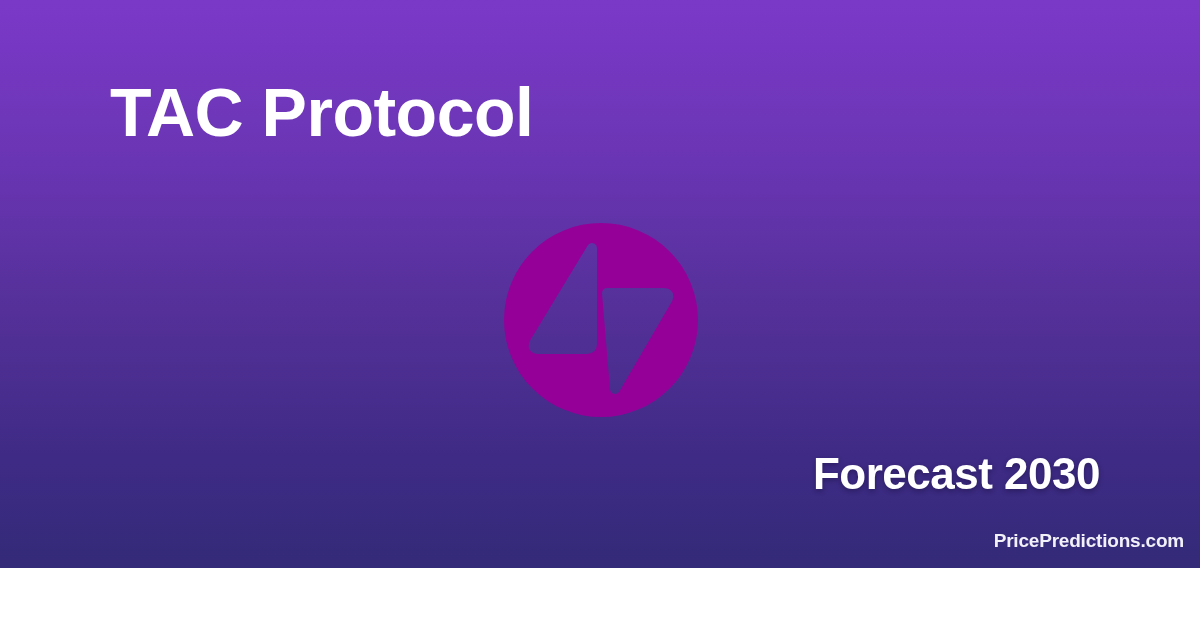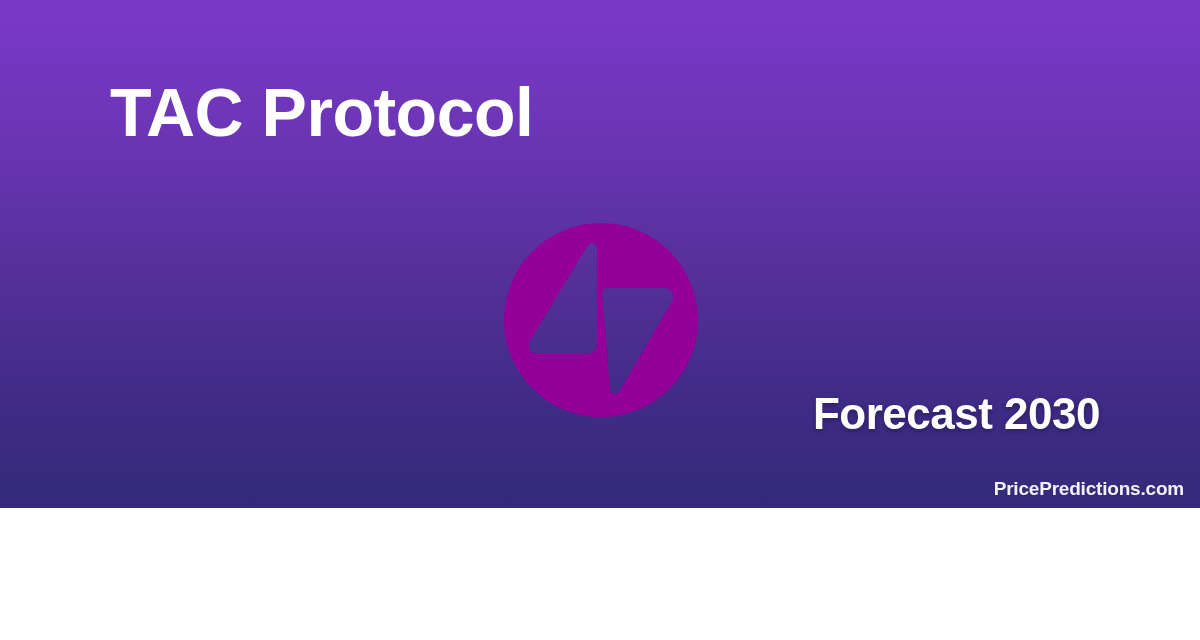--- a/index.html
+++ b/index.html
@@ -10,21 +10,21 @@
     width: 1200px;
     height: 640px;
     overflow: hidden;
     font-family: "Liberation Sans", sans-serif;
     background: #ffffff;
   }
 
   .banner {
     position: relative;
     width: 1200px;
-    height: 508px;
+    height: 568px;
     background: linear-gradient(180deg, #7b39c8 0%, #6a35b4 28%, #543098 55%, #3f2b86 80%, #332a78 100%);
     overflow: hidden;
   }
 
   
   .coin-title {
     position: absolute;
     left: 110px;
     top: 78px;
     font-size: 68px;
@@ -60,21 +60,21 @@
     color: #ffffff;
     letter-spacing: -0.5px;
     white-space: nowrap;
     text-shadow: 0 2px 5px rgba(20, 10, 50, 0.45);
   }
 
   
   .watermark {
     position: absolute;
     right: 16px;
-    bottom: 8px;
+    bottom: 16px;
     font-size: 19px;
     font-weight: bold;
     color: #f2f0f8;
     letter-spacing: -0.2px;
     white-space: nowrap;
     text-align: right;
   }
 </style>
 </head>
 <body>

